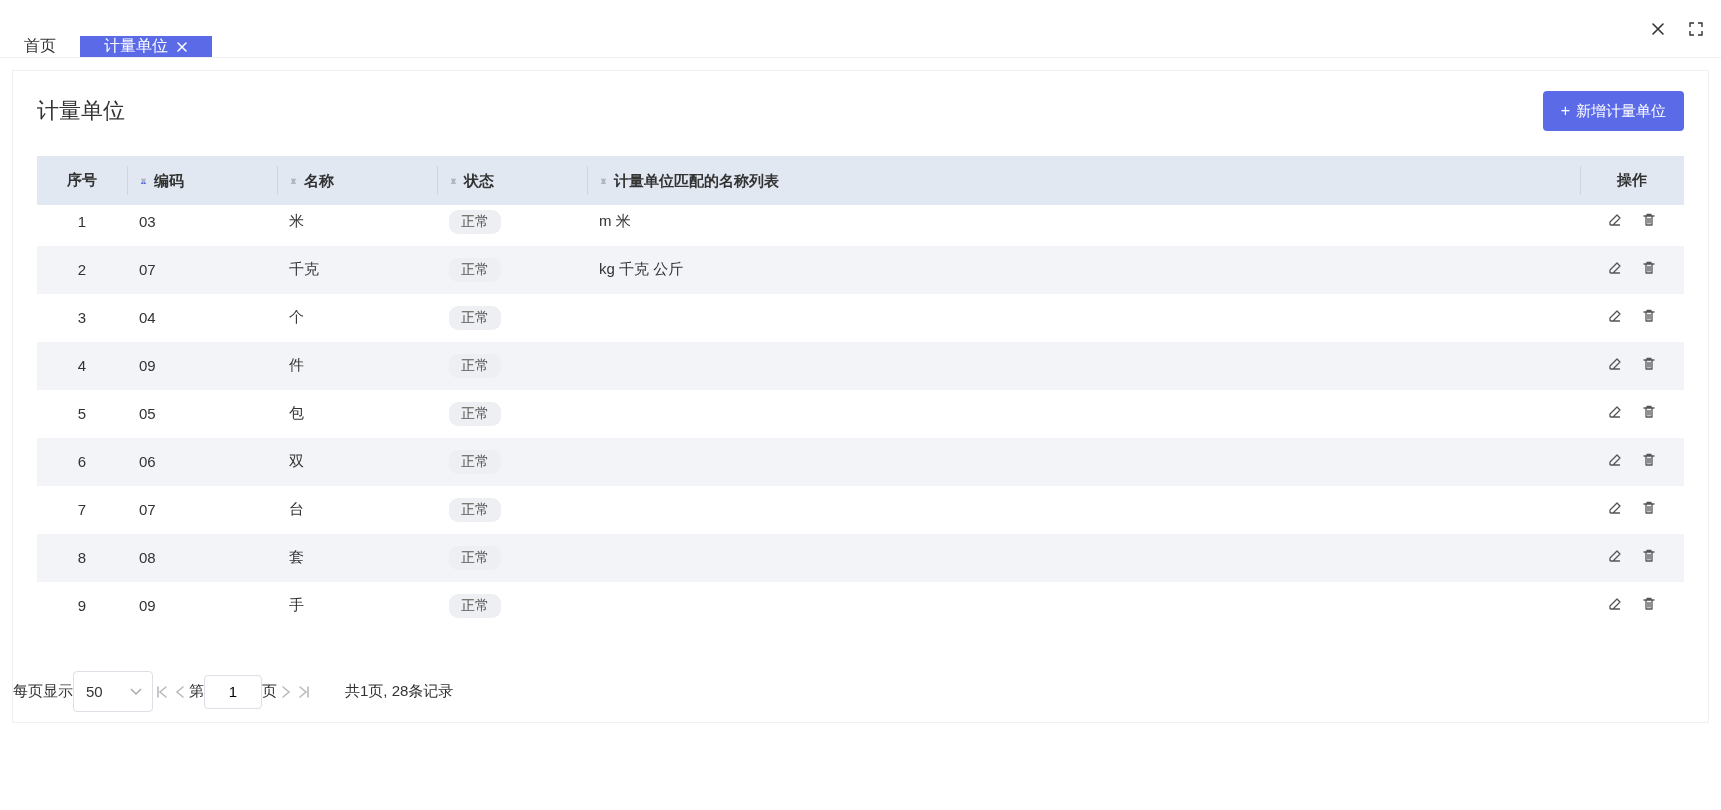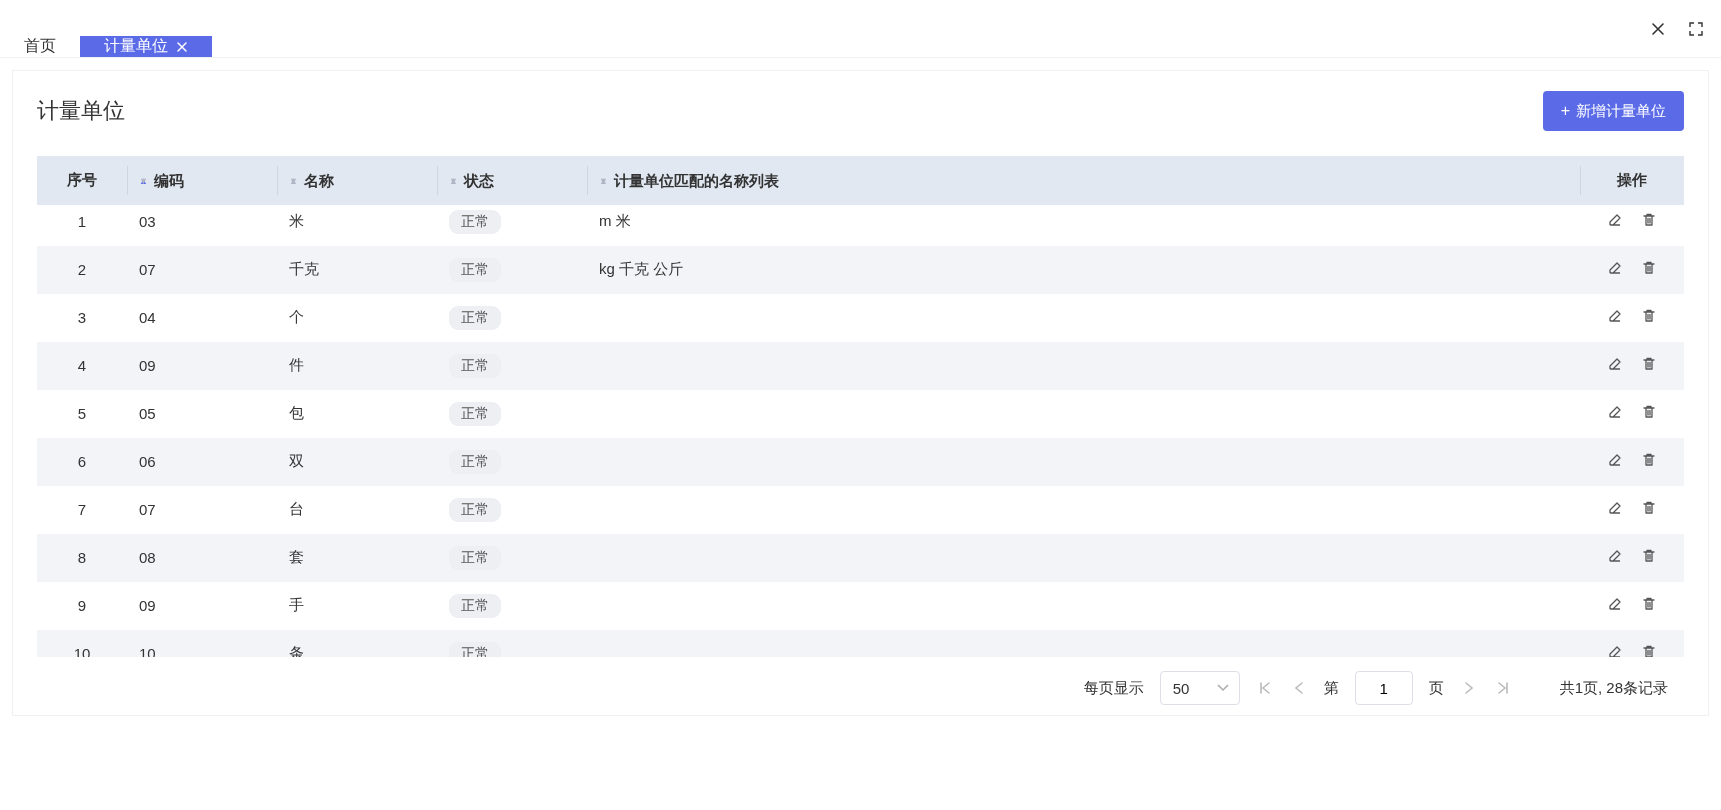--- a/index.html
+++ b/index.html
@@ -38,22 +38,22 @@
 .head-divider { position: absolute; top: 10px; bottom: 10px; left: 0; border-left: 1px solid #cfd6e2; }
 
 .table tbody td { padding: 12px 12px; font-size: 15px; }
 .table tbody tr:nth-child(even) td { background: #F2F4F8; }
 .cell-seq { text-align: center; }
 .cell-ops { text-align: center; }
 .status-badge { display: inline-block; background: #EDEFF2; color: #555; padding: 3px 12px; border-radius: 9px; font-size: 14px; }
 .ops { display: inline-flex; gap: 18px; justify-content: center; align-items: center; color: #555; }
 .op-icon { width: 16px; height: 16px; cursor: pointer; }
 
-.pager { display: flex; align-items: center; justify-content: flex-end; gap: 16px; padding: 14px 40px 10px 0; font-size: 15px; color: #333; }
-.pager .sel { position: relative; display: inline-flex; align-items: center; border: 1px solid #dcdfe6; border-radius: 4px; height: 34px; padding: 0 34px 0 12px; min-width: 80px; }
+.pager { display: flex; align-items: center; padding: 14px 40px 10px 0; font-size: 15px; color: #333; }
+.pager .sel { position: relative; display: inline-flex; align-items: center; border: 1px solid #dcdfe6; border-radius: 4px; height: 41px; padding: 0 34px 0 12px; min-width: 80px; }
 .pager .sel .chev { position: absolute; right: 10px; top: 50%; transform: translateY(-50%); color: #aaa; }
 .pager .nav-btn { color: #bbb; width: 18px; display: inline-flex; justify-content: center; cursor: pointer; }
 .pager .page-input { width: 58px; height: 34px; border: 1px solid #dcdfe6; border-radius: 4px; text-align: center; font-size: 15px; }
 .pager .summary { margin-left: 32px; }
 
 svg { display: block; }
 </style>
 </head>
 <body>
 
@@ -318,39 +318,20 @@
                         <path d="M3 13 H13 M3 13 V10 L10 3 L13 6 L6 13 H3" stroke="#555" stroke-width="1.3" fill="none" stroke-linejoin="round"></path>
                       </svg>
                     </span>
                     <span class="op-icon">
                       <svg width="16" height="16" viewBox="0 0 16 16">
                         <path d="M3 4 H13 M6 4 V2.5 H10 V4 M5 4 V13 H11 V4 M7 6.5 V11 M9 6.5 V11" stroke="#555" stroke-width="1.3" fill="none" stroke-linejoin="round" stroke-linecap="round"></path>
                       </svg>
                     </span>
                   </span></td>
               </tr>
-              <tr>
-                <td class="cell-seq">10</td>
-                <td>10</td>
-                <td>条</td>
-                <td><span class="status-badge">正常</span></td>
-                <td></td>
-                <td class="cell-ops"><span class="ops">
-                    <span class="op-icon">
-                      <svg width="16" height="16" viewBox="0 0 16 16">
-                        <path d="M3 13 H13 M3 13 V10 L10 3 L13 6 L6 13 H3" stroke="#555" stroke-width="1.3" fill="none" stroke-linejoin="round"></path>
-                      </svg>
-                    </span>
-                    <span class="op-icon">
-                      <svg width="16" height="16" viewBox="0 0 16 16">
-                        <path d="M3 4 H13 M6 4 V2.5 H10 V4 M5 4 V13 H11 V4 M7 6.5 V11 M9 6.5 V11" stroke="#555" stroke-width="1.3" fill="none" stroke-linejoin="round" stroke-linecap="round"></path>
-                      </svg>
-                    </span>
-                  </span></td>
-              </tr>
             </tbody>
       </table>
       </div>
     </div>
 
     <div class="pager">
       <span>每页显示</span>
       <span class="sel">
         <span>50</span>
         <span class="chev">

